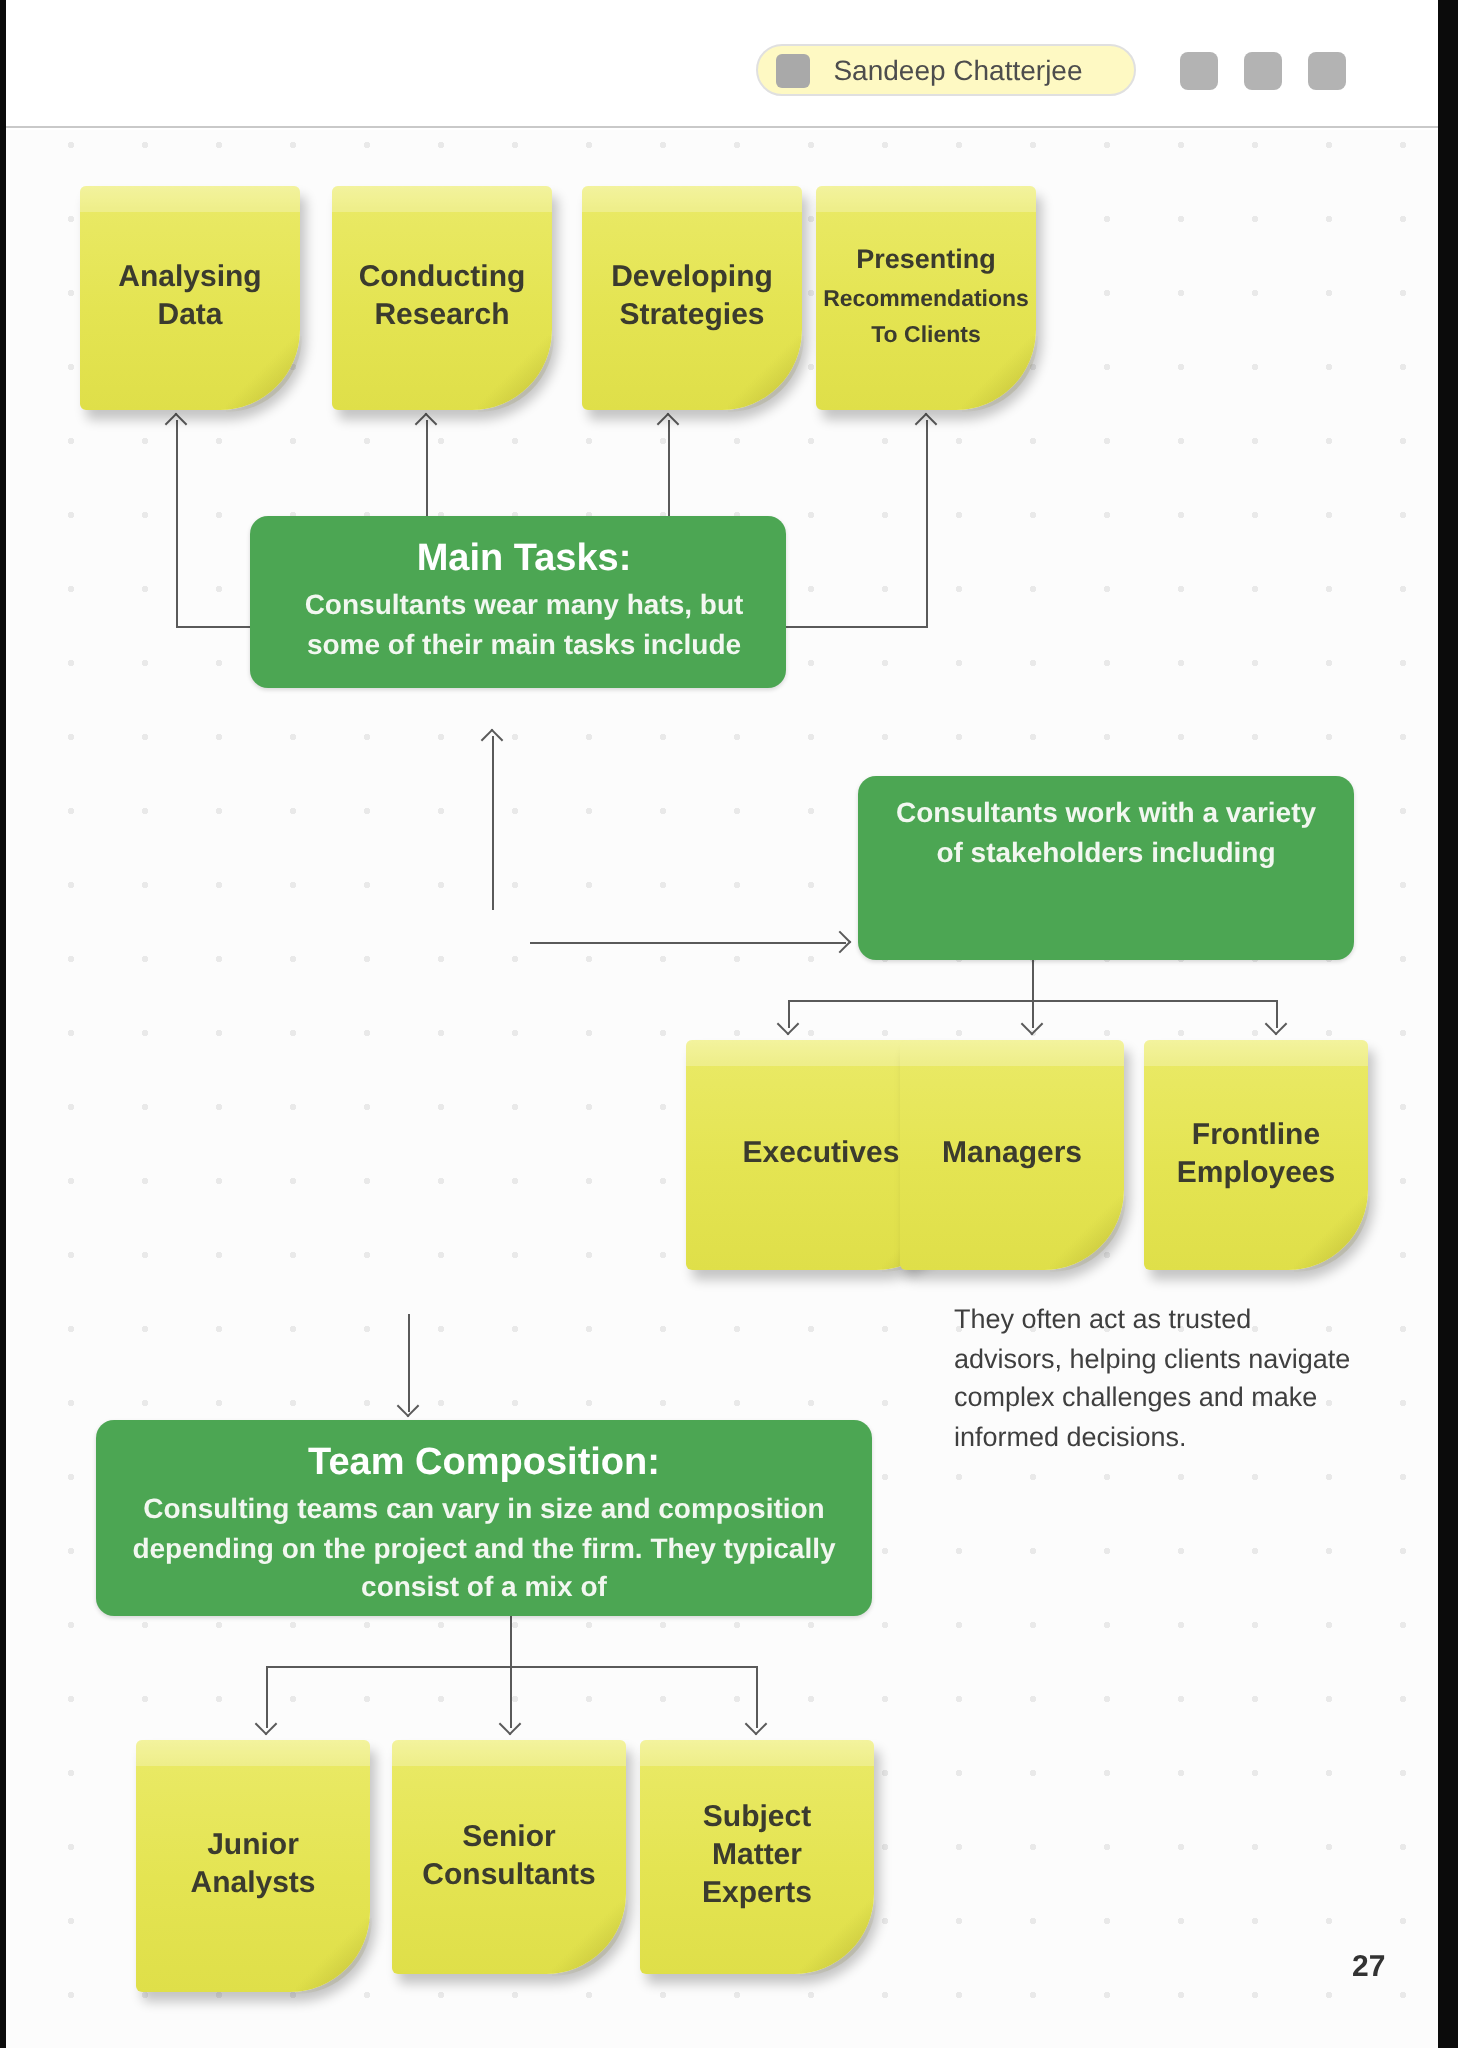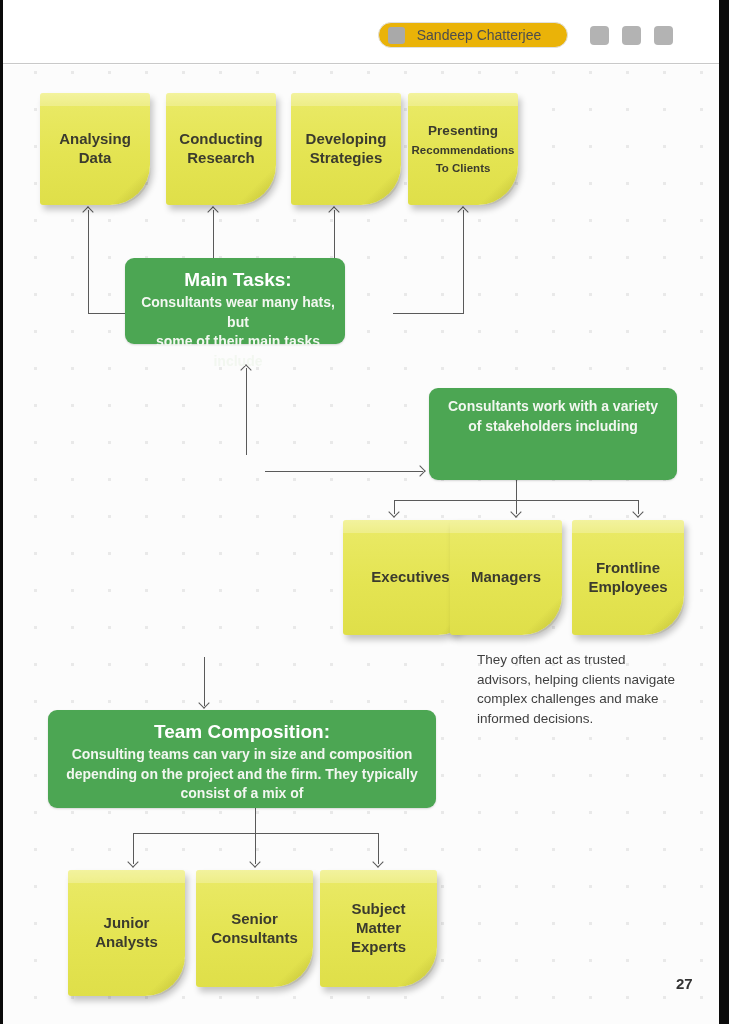--- a/index.html
+++ b/index.html
@@ -12,21 +12,21 @@
 
   
   .edge { position:absolute; top:0; height:1024px; background:#0b0b0b; z-index:50; }
   .edge.left { left:0; width:3px; }
   .edge.right { right:0; width:10px; }
 
   
   .header { position:absolute; left:3px; top:0; width:716px; height:64px;
             background:#ffffff; border-bottom:1px solid #c9c9c9; z-index:10; }
   .user-chip { position:absolute; left:375px; top:22px; width:190px; height:26px;
-               background:#eab308; border:1px solid #e0e0e0; border-radius:13px;
+               background:#fef9c3; border:1px solid #e0e0e0; border-radius:13px;
                display:flex; align-items:center; }
   .chip-square { width:17px; height:17px; background:#a9a9a9; border-radius:3px; margin-left:9px; }
   .chip-name { flex:1; text-align:center; font-size:14px; color:#4d4d4d; padding-right:14px; }
   .hdr-sq { position:absolute; top:26px; width:19px; height:19px; background:#b3b3b3; border-radius:4px; }
 
   
   .canvas { position:absolute; left:3px; top:65px; width:716px; height:959px;
             background-color:#fcfcfc;
             background-image:radial-gradient(#e9e9e9 1.6px, transparent 1.7px);
             background-size:37px 37px; background-position:14px 26px; }
@@ -110,21 +110,21 @@
 Strategies</span>
   </div>
   <div class="sticky" style="left:408px; top:93px;">
     <span class="sticky-label">
       <span class="mid pre">Presenting</span><br>
       <span class="small pre">Recommendations
 To Clients</span>
     </span>
   </div>
 
-  <div class="green-box" style="left:125px; top:258px; width:220px; height:86px;padding-left:16px;">
+  <div class="green-box" style="left:125px; top:258px; width:268px; height:86px;padding-left:16px;">
     <div class="gb-title">Main Tasks:</div>
     <div class="gb-body pre">Consultants wear many hats, but
 some of their main tasks include</div>
   </div>
 
   <div class="line v" style="left:88px; top:210px; height:104px;"></div>
   <div class="line h" style="left:88px; top:313px; width:38px;"></div>
   <div class="head up" style="left:84px; top:208px;"></div>
 
   <div class="line v" style="left:213px; top:210px; height:48px;"></div>

